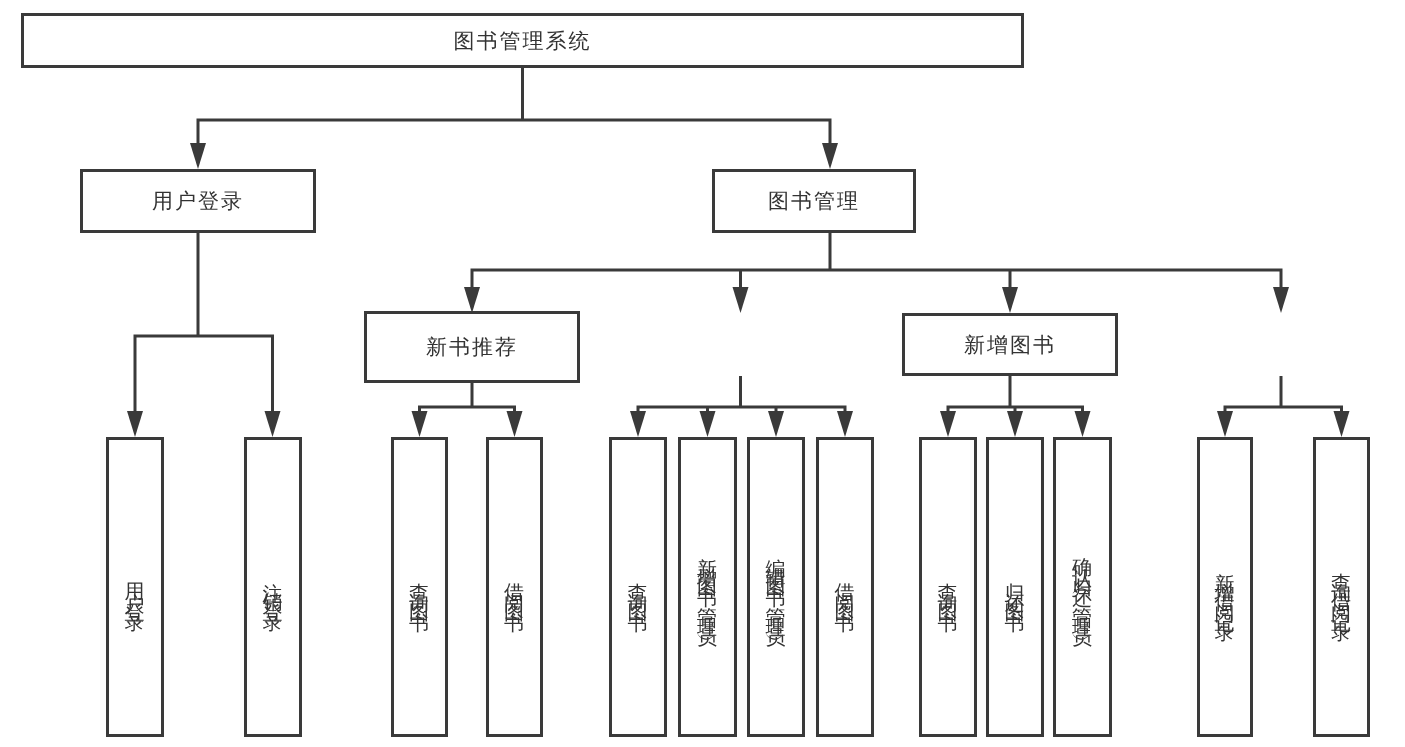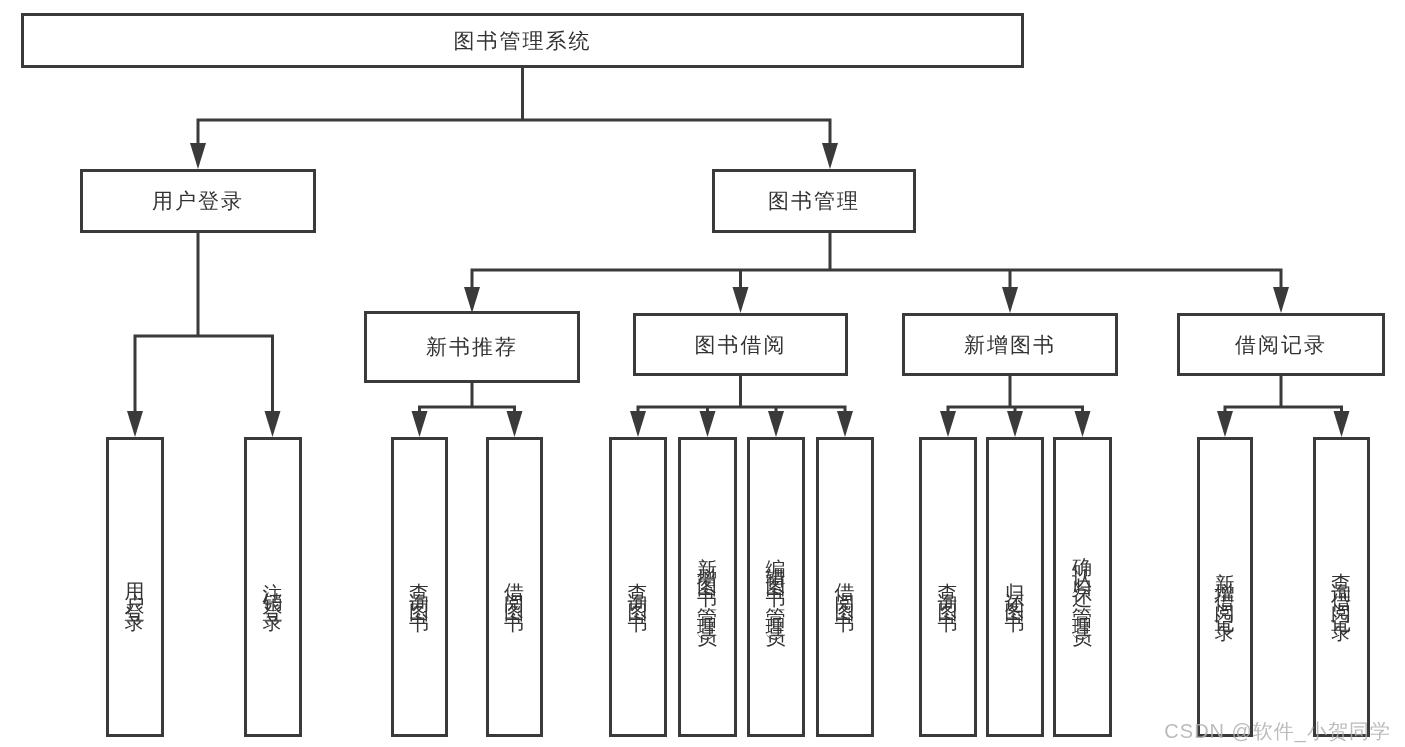--- a/index.html
+++ b/index.html
@@ -98,28 +98,22 @@
   <div class="node h" style="left:80px;top:169px;width:236px;height:64px">
     <span>用户登录</span>
   </div>
   <div class="node h" style="left:712px;top:169px;width:204px;height:64px">
     <span>图书管理</span>
   </div>
 
   <div class="node h" style="left:364px;top:311px;width:216px;height:72px">
     <span>新书推荐</span>
   </div>
-  <div class="node h" style="left:633px;top:313px;width:215px;height:63px">
-    <span>图书借阅</span>
-  </div>
   <div class="node h" style="left:902px;top:313px;width:216px;height:63px">
     <span>新增图书</span>
-  </div>
-  <div class="node h" style="left:1177px;top:313px;width:208px;height:63px">
-    <span>借阅记录</span>
   </div>
 
   <div class="node v" style="left:106px;top:437px;width:58px;height:300px">
     <span>用户登录</span>
   </div>
   <div class="node v" style="left:244px;top:437px;width:58px;height:300px">
     <span>注销登录</span>
   </div>
 
   <div class="node v" style="left:391px;top:437px;width:57px;height:300px">
@@ -152,14 +146,13 @@
     <span>确认归还（管理员）</span>
   </div>
 
   <div class="node v" style="left:1197px;top:437px;width:56px;height:300px">
     <span>新增借阅记录</span>
   </div>
   <div class="node v" style="left:1313px;top:437px;width:57px;height:300px">
     <span>查询借阅记录</span>
   </div>
 
-  <div class="watermark">CSDN @软件_小贺同学</div>
 </div>
 
 </body></html>

